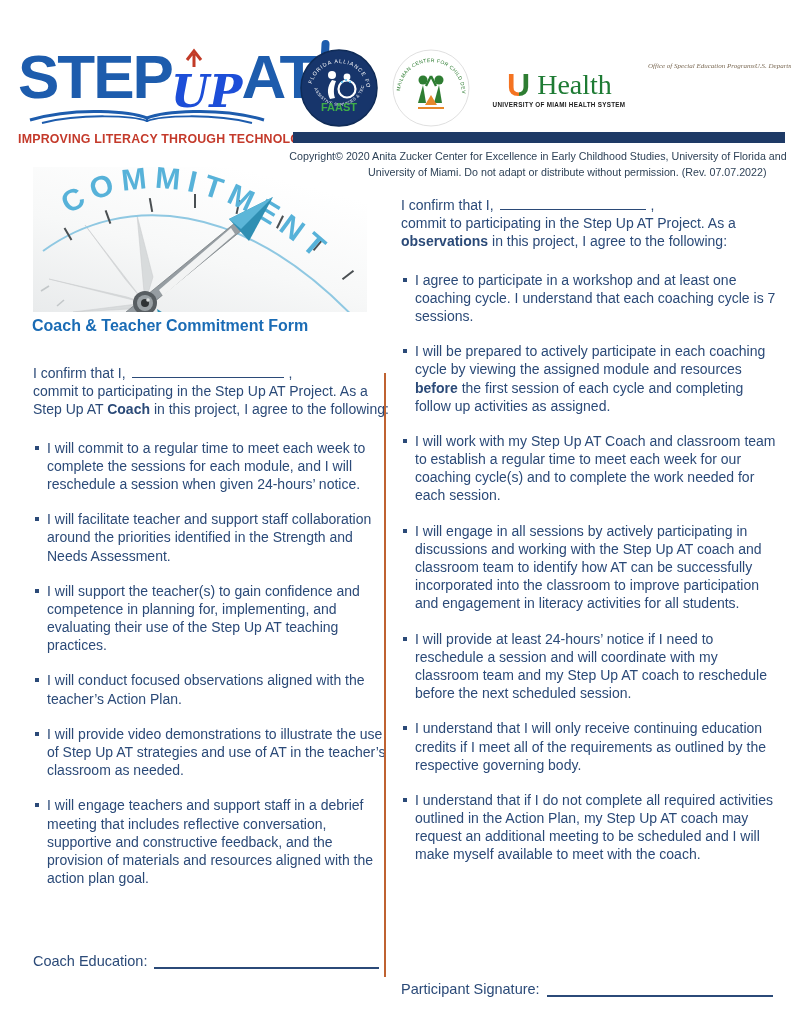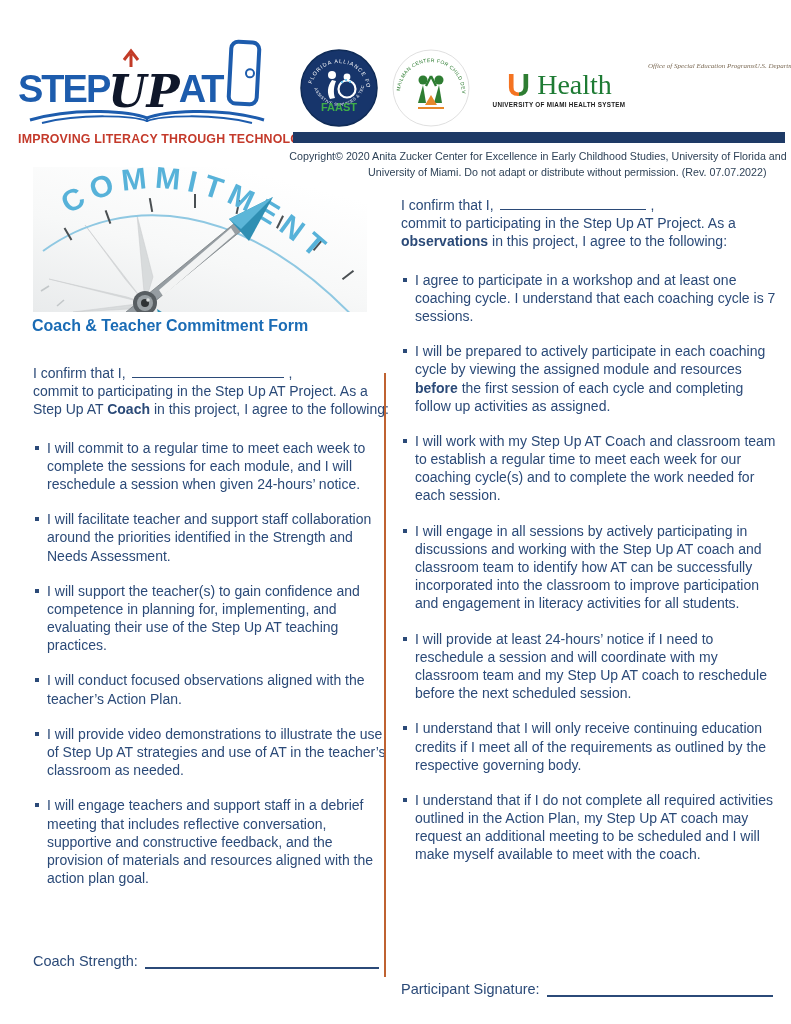--- a/index.html
+++ b/index.html
@@ -2,24 +2,24 @@
 <html><head>
 <meta charset="utf-8">
 <style>
   html,body{margin:0;padding:0;background:#ffffff;}
   .page{position:relative;width:791px;height:1024px;background:#ffffff;overflow:hidden;
         font-family:"Liberation Sans",sans-serif;color:#2b4a78;}
 
   
   .logo-block{position:absolute;left:18px;top:34px;width:274px;}
   .logo-row{display:flex;align-items:flex-end;height:74px;}
-  .logo-step,.logo-at{font-size:38px;font-weight:bold;color:#1d5cad;letter-spacing:-2px;line-height:1;}
+  .logo-step,.logo-at{font-size:62px;font-weight:bold;color:#1d5cad;letter-spacing:-2px;line-height:1;}
   .logo-up-wrap{position:relative;margin:0 -1px;}
   .logo-up{font-family:"DejaVu Serif",serif;font-style:italic;font-weight:bold;
-           font-size:44px;color:#0f172a;line-height:1;position:relative;top:6px;}
+           font-size:44px;color:#1d4ed8;line-height:1;position:relative;top:6px;}
   .logo-up-arrow{position:absolute;top:-16px;left:12px;}
   .logo-tablet{width:24px;height:58px;border:4px solid #1d5cad;border-radius:9px;
                transform:rotate(3deg);position:relative;margin-left:5px;margin-bottom:2px;}
   .logo-tablet:after{content:'';position:absolute;right:1px;top:50%;margin-top:-5px;width:6px;height:6px;
                border:2px solid #1d5cad;border-radius:50%;}
   .logo-book{margin:-4px 0 0 4px;}
   .logo-tagline{margin-top:2px;font-size:12.4px;font-weight:bold;color:#c43a2b;letter-spacing:.2px;white-space:nowrap;}
 
   .partners{position:absolute;left:300px;top:42px;width:490px;height:92px;
             display:flex;align-items:center;gap:14px;}
@@ -252,21 +252,21 @@
       <li><span>I will be prepared to actively participate in each coaching cycle by viewing the assigned module and resources </span><strong>before</strong><span> the first session of each cycle and completing follow up activities as assigned.</span></li>
       <li><span>I will work with my Step Up AT Coach and classroom team to establish a regular time to meet each week for our coaching cycle(s) and to complete the work needed for each session.</span><strong></strong><span></span></li>
       <li><span>I will engage in all sessions by actively participating in discussions and working with the Step Up AT coach and classroom team to identify how AT can be successfully incorporated into the classroom to improve participation and engagement in literacy activities for all students.</span><strong></strong><span></span></li>
       <li><span>I will provide at least 24-hours’ notice if I need to reschedule a session and will coordinate with my classroom team and my Step Up AT coach to reschedule before the next scheduled session.</span><strong></strong><span></span></li>
       <li><span>I understand that I will only receive continuing education credits if I meet all of the requirements as outlined by the respective governing body.</span><strong></strong><span></span></li>
       <li><span>I understand that if I do not complete all required activities outlined in the Action Plan, my Step Up AT coach may request an additional meeting to be scheduled and I will make myself available to meet with the coach.</span><strong></strong><span></span></li>
     </ul>
   </div>
 
   <div class="sig sig-left">
-    <span class="sig-label">Coach Strength:</span>
+    <span class="sig-label">Coach Education:</span>
     <span class="sig-line"></span>
   </div>
   <div class="sig sig-right">
     <span class="sig-label">Participant Signature:</span>
     <span class="sig-line"></span>
   </div>
 
 </div>
 
 </body></html>

